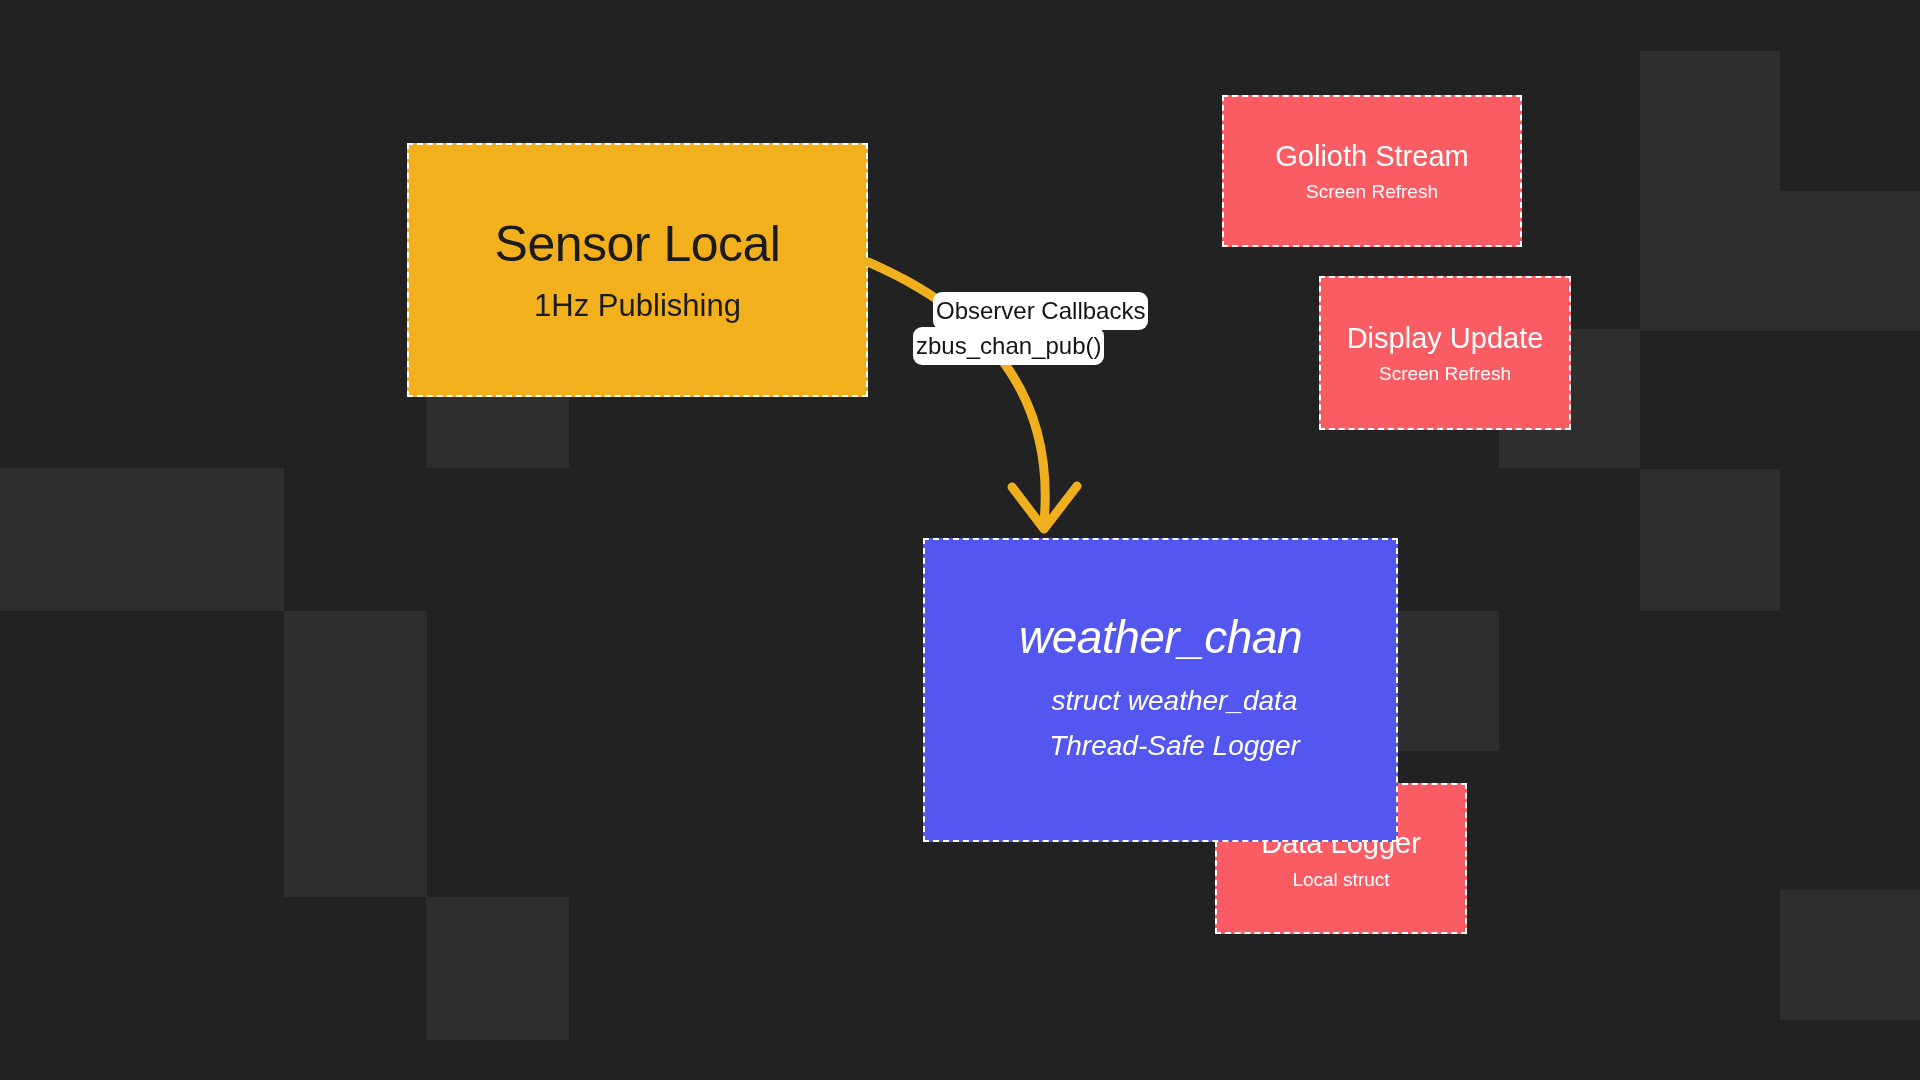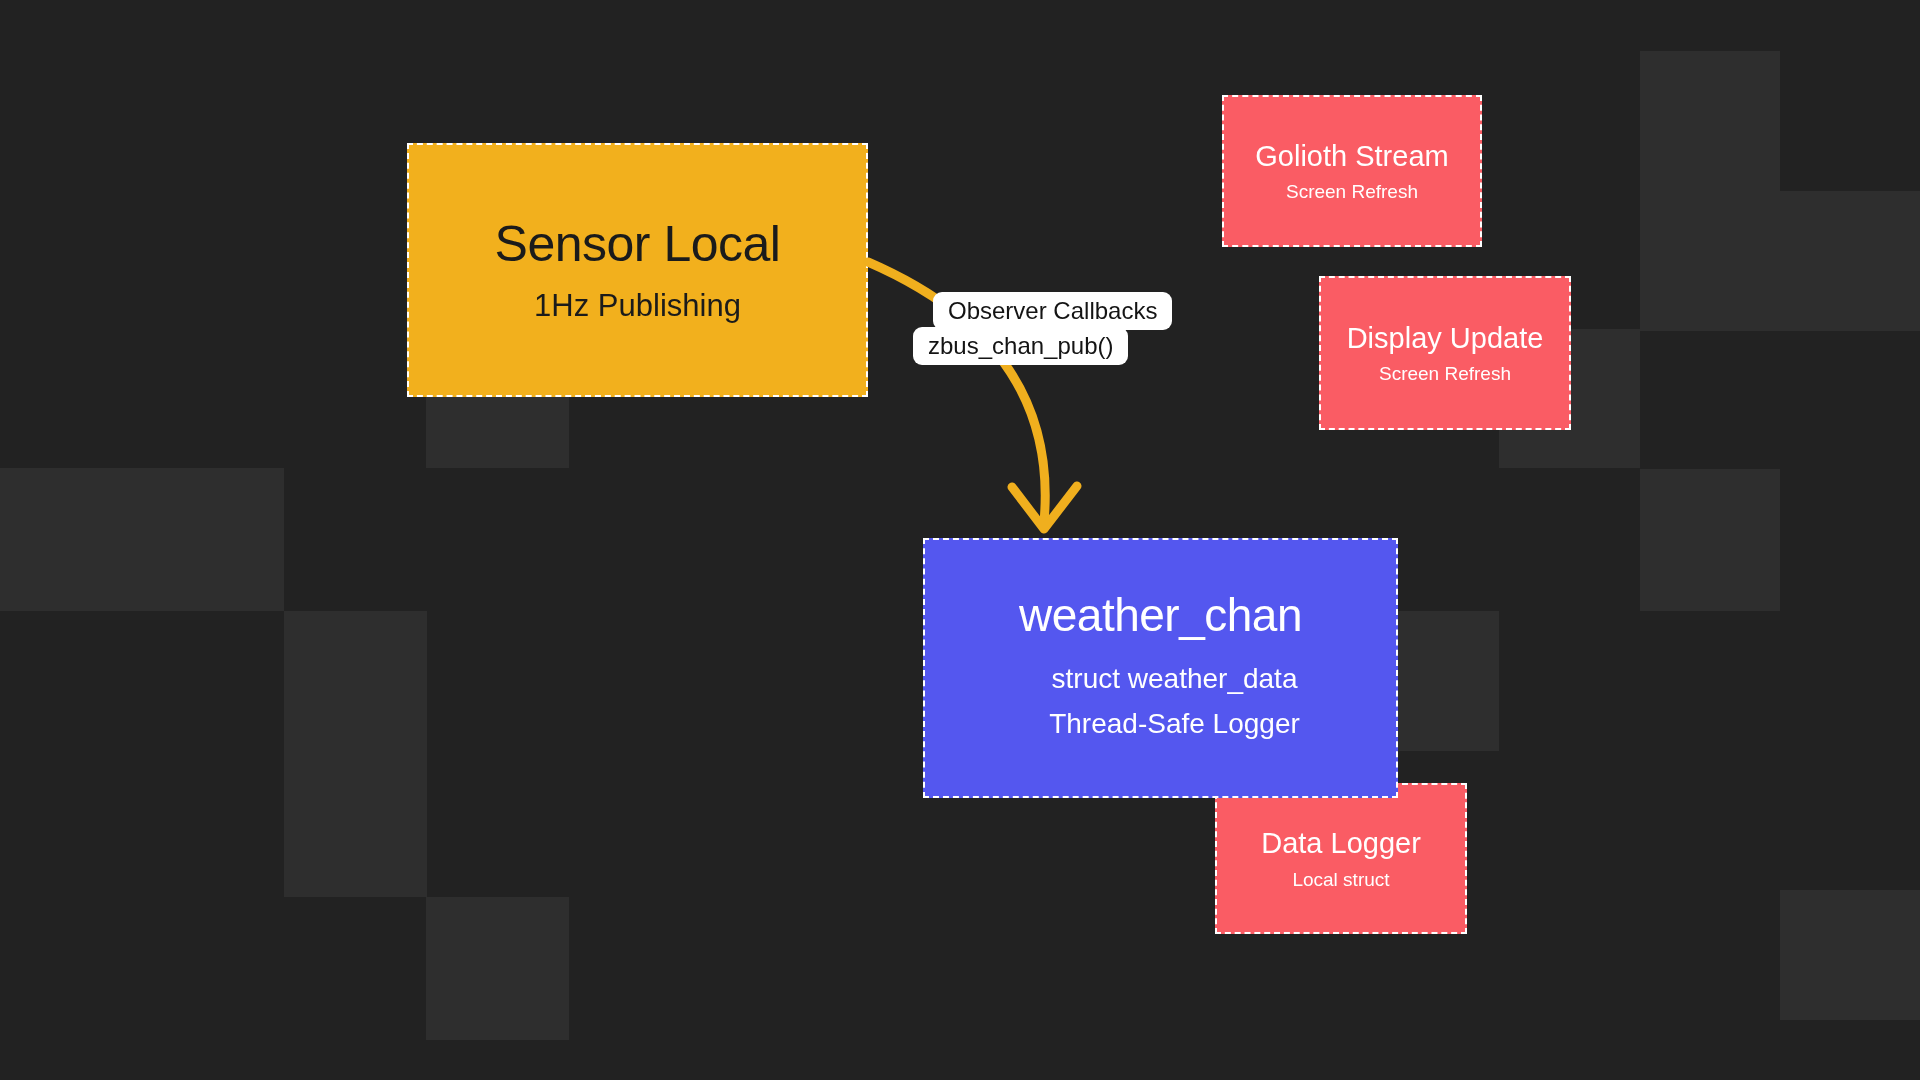--- a/index.html
+++ b/index.html
@@ -21,21 +21,21 @@
   .node--sensor .node-title{font-size:50px;font-weight:500;letter-spacing:-0.5px;line-height:1.1;}
   .node--sensor .node-subtitle{font-size:31px;margin-top:16px;}
   .node--channel .node-title{font-size:46px;font-weight:500;letter-spacing:-0.5px;line-height:1.15;}
   .node--channel .node-line{font-size:28px;line-height:1.62;}
   .node--channel .node-lines{margin-top:14px;margin-left:28px;}
   .node--subscriber .node-title{font-size:29px;font-weight:500;line-height:1.2;}
   .node--subscriber .node-subtitle{font-size:19px;margin-top:8px;}
   .edge-label{
     position:absolute;background:#ffffff;color:#141414;
     font-size:24px;line-height:1;border-radius:9px;
-    padding:7px 15px;white-space:nowrap;
+    padding:7px 3px;white-space:nowrap;
   }
   svg.arrow-layer{position:absolute;left:0;top:0;pointer-events:none;}
 </style>
 </head>
 <body>
 
 <div class="stage">
 
   <div class="tile" style="left:1640px;top:51px;width:140px;height:280px;"></div>
   <div class="tile" style="left:1780px;top:191px;width:140px;height:140px;"></div>
@@ -46,36 +46,36 @@
   <div class="tile" style="left:1499px;top:329px;width:141px;height:139px;"></div>
   <div class="tile" style="left:1640px;top:469px;width:140px;height:142px;"></div>
   <div class="tile" style="left:1359px;top:611px;width:140px;height:140px;"></div>
   <div class="tile" style="left:1780px;top:890px;width:140px;height:130px;"></div>
 
   <div class="node node--sensor" style="left:407px;top:143px;width:461px;height:254px;">
     <div class="node-title">Sensor Local</div>
     <div class="node-subtitle">1Hz Publishing</div>
   </div>
 
-  <div class="node node--subscriber" style="left:1222px;top:95px;width:260px;height:152px;">
+  <div class="node node--subscriber" style="left:1222px;top:95px;width:300px;height:152px;">
     <div class="node-title">Golioth Stream</div>
     <div class="node-subtitle">Screen Refresh</div>
   </div>
 
   <div class="node node--subscriber" style="left:1284px;top:276px;width:252px;height:154px;margin-left:35px;">
     <div class="node-title">Display Update</div>
     <div class="node-subtitle">Screen Refresh</div>
   </div>
 
   <div class="node node--subscriber" style="left:1215px;top:783px;width:252px;height:151px;">
     <div class="node-title">Data Logger</div>
     <div class="node-subtitle">Local struct</div>
   </div>
 
-  <div class="node node--channel" style="left:923px;top:538px;width:475px;height:260px;">
+  <div class="node node--channel" style="left:923px;top:538px;width:475px;height:304px;font-style:italic;">
     <div class="node-title">weather_chan</div>
     <div class="node-lines">
       <div class="node-line">struct weather_data</div>
       <div class="node-line">Thread-Safe Logger</div>
     </div>
   </div>
 
   <svg class="arrow-layer" width="1920" height="1080" viewBox="0 0 1920 1080">
     <path d="M 868 262 Q 1060 345 1044 522" fill="none" stroke="#f0af1e" stroke-width="9" stroke-linecap="round"></path>
     <polyline points="1012,487 1044,529 1077,486" fill="none" stroke="#f0af1e" stroke-width="9" stroke-linecap="round" stroke-linejoin="round"></polyline>

